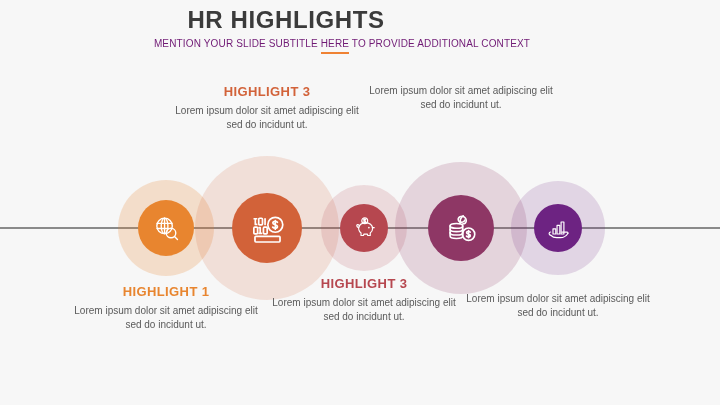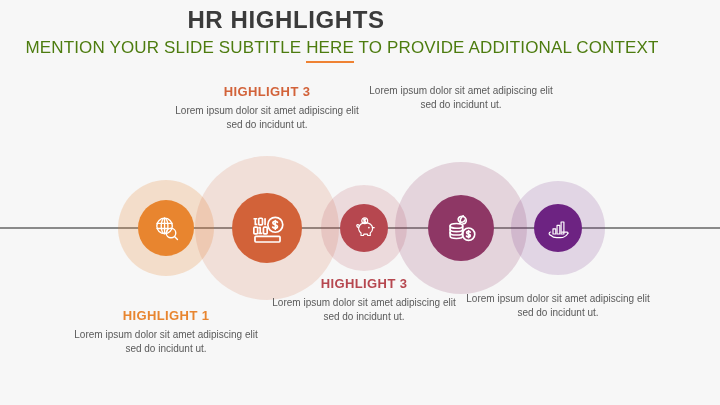--- a/index.html
+++ b/index.html
@@ -14,22 +14,22 @@
   
   .title{
     position:absolute;top:6px;left:0;width:572px;
     text-align:center;
     font-size:24px;font-weight:bold;letter-spacing:.6px;
     color:#3b3b3b;
   }
   .subtitle{
     position:absolute;top:38px;left:0;width:684px;
     text-align:center;
-    font-size:17px;letter-spacing:.15px;
-    color:#4d7c0f;white-space:nowrap;
+    font-size:10px;letter-spacing:.15px;
+    color:#701a75;white-space:nowrap;
   }
   .sub-seg{display:inline;}
   .sub-underline{
     display:inline-block;position:relative;
   }
   .sub-underline::after{
     content:"";position:absolute;left:0;right:0;bottom:-5px;
     height:2px;background:#ef8233;
   }
 
@@ -153,21 +153,21 @@
         <rect x="28.6" y="12.4" width="5" height="21.4"></rect>
         <path d="M10.2 30.2c-1.6 0-2.9 1.3-2.9 2.9 0 1.6 1.3 2.9 2.9 2.9"></path>
         <path d="M10.2 36c2.6 2.6 6.4 4.2 10.6 4.2h6.4c5.8 0 10.6-3.1 13.4-7.4"></path>
         <path d="M40.6 32.8c.7-1.1-.1-2.5-1.4-2.5h-9.4"></path>
       </svg>
           </span>
         </div>
       </div>
     </div>
   <div id="blocks">
-      <div class="block" style="left: 71px; top: 308px;">
+      <div class="block" style="left: 71px; top: 284px;">
         <div class="hl" style="color:#e8852f">HIGHLIGHT 1</div>
         <div class="body">Lorem ipsum dolor sit amet adipiscing elit sed do incidunt ut.</div>
       </div>
       <div class="block" style="left: 172px; top: 84px;">
         <div class="hl" style="color:#d26239">HIGHLIGHT 3</div>
         <div class="body">Lorem ipsum dolor sit amet adipiscing elit sed do incidunt ut.</div>
       </div>
       <div class="block" style="left: 269px; top: 276px;">
         <div class="hl" style="color:#b6474f">HIGHLIGHT 3</div>
         <div class="body">Lorem ipsum dolor sit amet adipiscing elit sed do incidunt ut.</div>

